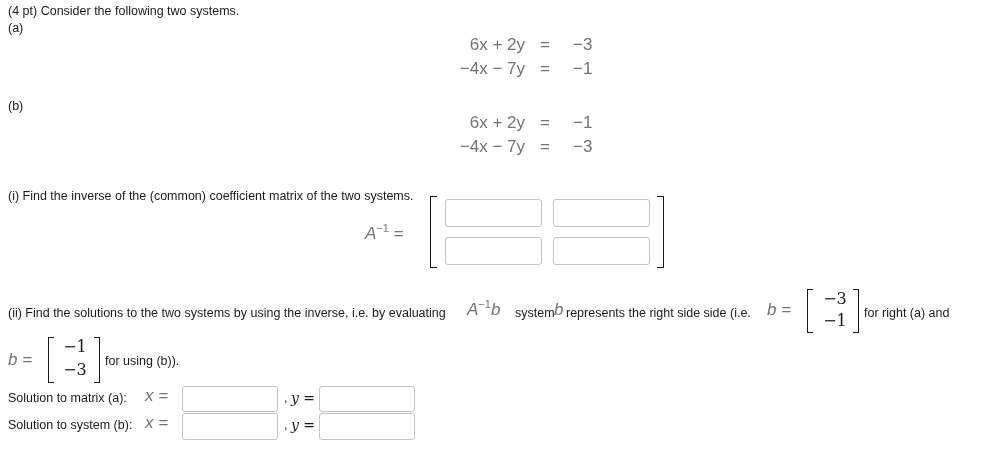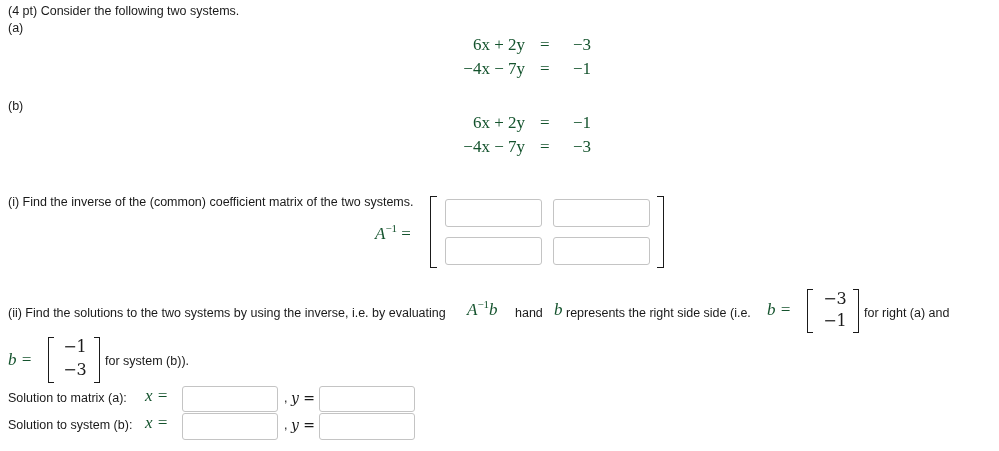--- a/index.html
+++ b/index.html
@@ -1,19 +1,19 @@
 <!DOCTYPE html>
 <html><head>
 <meta charset="utf-8">
 <style>
   html, body { margin: 0; padding: 0; background: #ffffff; }
   body { width: 999px; height: 451px; position: relative; overflow: hidden;
          font-family: "Liberation Sans", sans-serif; font-size: 12.5px; color: #1a1a1a; }
   .abs { position: absolute; white-space: nowrap; }
-  .math { font-family: Liberation Serif, serif; font-size: 17px; color: #14532d; }
+  .math { font-family: Liberation Sans, sans-serif; font-size: 17px; color: #737373; }
   .mi { font-style: italic; }
   .ansbox { position: absolute; border: 1px solid #c4c4c4; border-radius: 3px; background: #fff;
             box-sizing: border-box; }
   .bracket-l, .bracket-r { position: absolute; border: 1.5px solid #1a1a1a; box-sizing: border-box; }
   .bracket-l { border-right: none; }
   .bracket-r { border-left: none; }
   .vcol { position: absolute; text-align: center; font-family: "DejaVu Serif", serif; font-size: 16px; }
 </style>
 </head>
 <body>
@@ -34,54 +34,54 @@
 
 <div>
   <div class="abs math" style="left:430px;top:113px;width:95px;text-align:right;">6x + 2y</div>
   <div class="abs math" style="left:540px;top:113px;">=</div>
   <div class="abs math" style="left:573px;top:113px;">−1</div>
   <div class="abs math" style="left:430px;top:137px;width:95px;text-align:right;">−4x − 7y</div>
   <div class="abs math" style="left:540px;top:137px;">=</div>
   <div class="abs math" style="left:573px;top:137px;">−3</div>
 </div>
 
-<div class="abs" style="left:8px;top:195px;">(i) Find the inverse of the (common) coefficient matrix of the two systems.</div>
+<div class="abs" style="left:8px;top:189px;">(i) Find the inverse of the (common) coefficient matrix of the two systems.</div>
 
-<div class="abs math" style="left:365px;top:222px;margin-left:10px;">
+<div class="abs math" style="left:365px;top:222px;">
   <span class="mi">A</span><sup style="font-size:11px;">−1</sup>
   <span>=</span>
 </div>
 <div class="bracket-l" style="left:430px;top:196px;width:7px;height:72px;"></div>
 <div class="bracket-r" style="left:657px;top:196px;width:7px;height:72px;"></div>
 <input class="ansbox" style="left: 445px; top: 199px; width: 97px; height: 28px;" value="">
 <input class="ansbox" style="left: 553px; top: 199px; width: 97px; height: 28px;" value="">
 <input class="ansbox" style="left: 445px; top: 237px; width: 97px; height: 28px;" value="">
 <input class="ansbox" style="left: 553px; top: 237px; width: 97px; height: 28px;" value="">
 
 <div class="abs" style="left:8px;top:306px;">(ii) Find the solutions to the two systems by using the inverse, i.e. by evaluating</div>
 <div class="abs math" style="left:467px;top:298px;">
   <span class="mi">A</span><sup style="font-size:11px;">−1</sup><span class="mi">b</span>
 </div>
-<div class="abs" style="left:515px;top:306px;">hand</div>
+<div class="abs" style="left:515px;top:306px;">system</div>
 <div class="abs math mi" style="left:554px;top:300px;">b</div>
 <div class="abs" style="left:566px;top:306px;">represents the right side side (i.e.</div>
 <div class="abs math" style="left:767px;top:300px;"><span class="mi">b =</span></div>
 
 <div class="bracket-l" style="left:807px;top:289px;width:6px;height:44px;"></div>
 <div class="vcol" style="left:815px;top:289px;width:40px;">−3</div>
 <div class="vcol" style="left:815px;top:311px;width:40px;">−1</div>
 <div class="bracket-r" style="left:853px;top:289px;width:6px;height:44px;"></div>
 <div class="abs" style="left:864px;top:306px;">for right (a) and</div>
 
 <div class="abs math" style="left:8px;top:350px;"><span class="mi">b =</span></div>
 <div class="bracket-l" style="left:48px;top:337px;width:6px;height:46px;"></div>
 <div class="vcol" style="left:55px;top:337px;width:40px;">−1</div>
 <div class="vcol" style="left:55px;top:360px;width:40px;">−3</div>
 <div class="bracket-r" style="left:94px;top:337px;width:6px;height:46px;"></div>
-<div class="abs" style="left:105px;top:354px;">for system (b)).</div>
+<div class="abs" style="left:105px;top:354px;">for using (b)).</div>
 
 <div>
   <div class="abs" style="left:8px;top:391px;">Solution to matrix (a):</div>
   <div class="abs math mi" style="left:145px;top:386px;">x =</div>
   <input class="ansbox" style="left: 182px; top: 386px; width: 96px; height: 26px;" value="">
   <div class="abs" style="left:284px;top:391px;">,</div>
   <div class="abs" style="left:291px;top:390px;font-style:italic;font-family:'DejaVu Serif',serif;font-size:14px;">y =</div>
   <input class="ansbox" style="left: 319px; top: 386px; width: 96px; height: 26px;" value="">
 </div>
 

